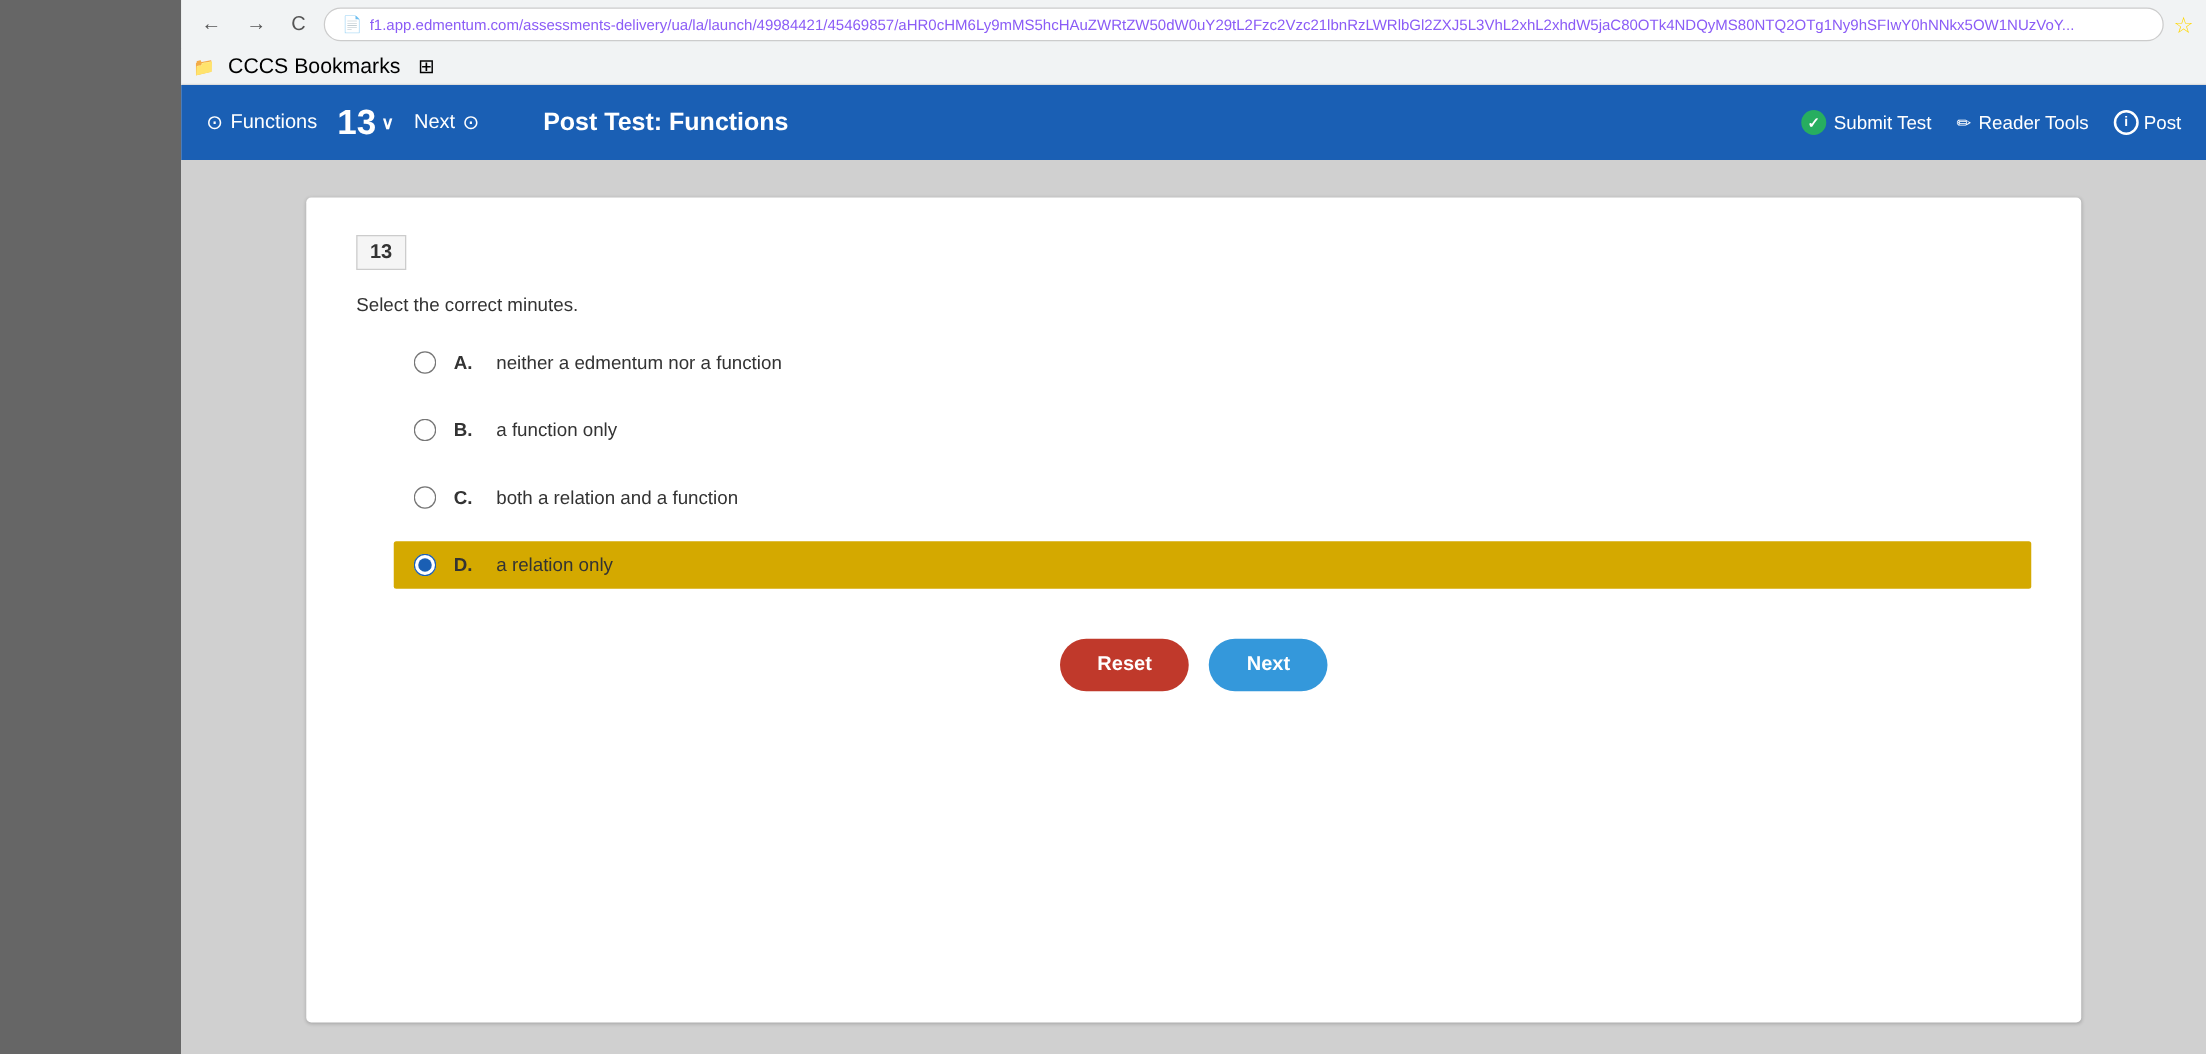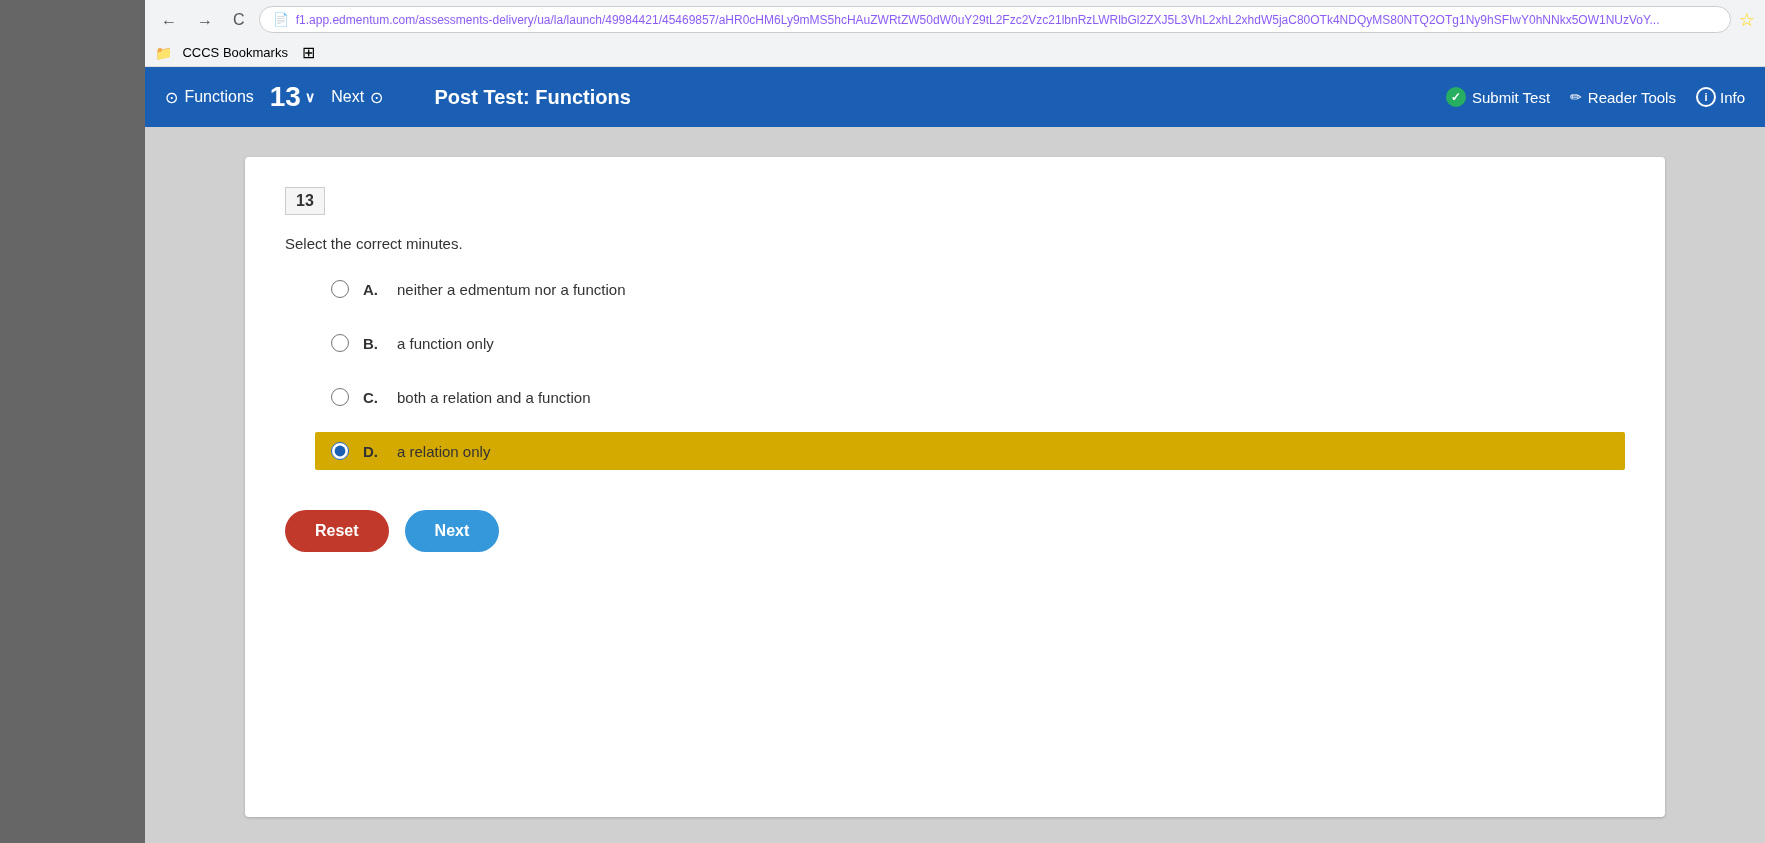--- a/index.html
+++ b/index.html
@@ -205,20 +205,21 @@
       flex-shrink: 0;
     }
 
     .option-letter {
       font-weight: bold;
       min-width: 20px;
     }
 
     .action-buttons {
       display: flex;
+      justify-content: center;
       gap: 16px;
       margin-top: 20px;
     }
 
     .reset-btn {
       background: #c0392b;
       color: white;
       border: none;
       border-radius: 25px;
       padding: 12px 30px;
@@ -294,21 +295,21 @@
       <button class="nav-btn">C</button>
       <div class="address-bar">
         <span style="font-size:13px;">📄</span>
         <span style="font-size:12px; color:#8b5cf6; overflow:hidden; white-space:nowrap; text-overflow:ellipsis;">f1.app.edmentum.com/assessments-delivery/ua/la/launch/49984421/45469857/aHR0cHM6Ly9mMS5hcHAuZWRtZW50dW0uY29tL2Fzc2Vzc21lbnRzLWRlbGl2ZXJ5L3VhL2xhL2xhdW5jaC80OTk4NDQyMS80NTQ2OTg1Ny9hSFIwY0hNNkx5OW1NUzVoY...</span>
       </div>
       <span class="star-icon">☆</span>
     </div>
 
     <div class="bookmarks-bar">
       <span style="font-size:14px;">📁</span>
-      <span style="font-size:13px;">CCCS Bookmarks</span>
+      <span style="font-size:17px;">CCCS Bookmarks</span>
       <span style="font-size:16px; margin-left:4px;">⊞</span>
     </div>
 
     <div class="app-header">
       <button class="prev-btn">
         <span>⊙</span>
         <span>Functions</span>
       </button>
 
       <div class="question-number">
@@ -329,21 +330,21 @@
           <span>Submit Test</span>
         </button>
 
         <button class="reader-tools-btn">
           <span class="pencil-icon">✏</span>
           <span>Reader Tools</span>
         </button>
 
         <button class="info-btn">
           <span class="info-circle">i</span>
-          <span>Info</span>
+          <span>Post</span>
         </button>
       </div>
     </div>
 
     <div class="main-content">
       <div class="question-card">
 
         <div class="question-num-label">13</div>
 
         <p class="instruction-text">Select the correct minutes.</p>

